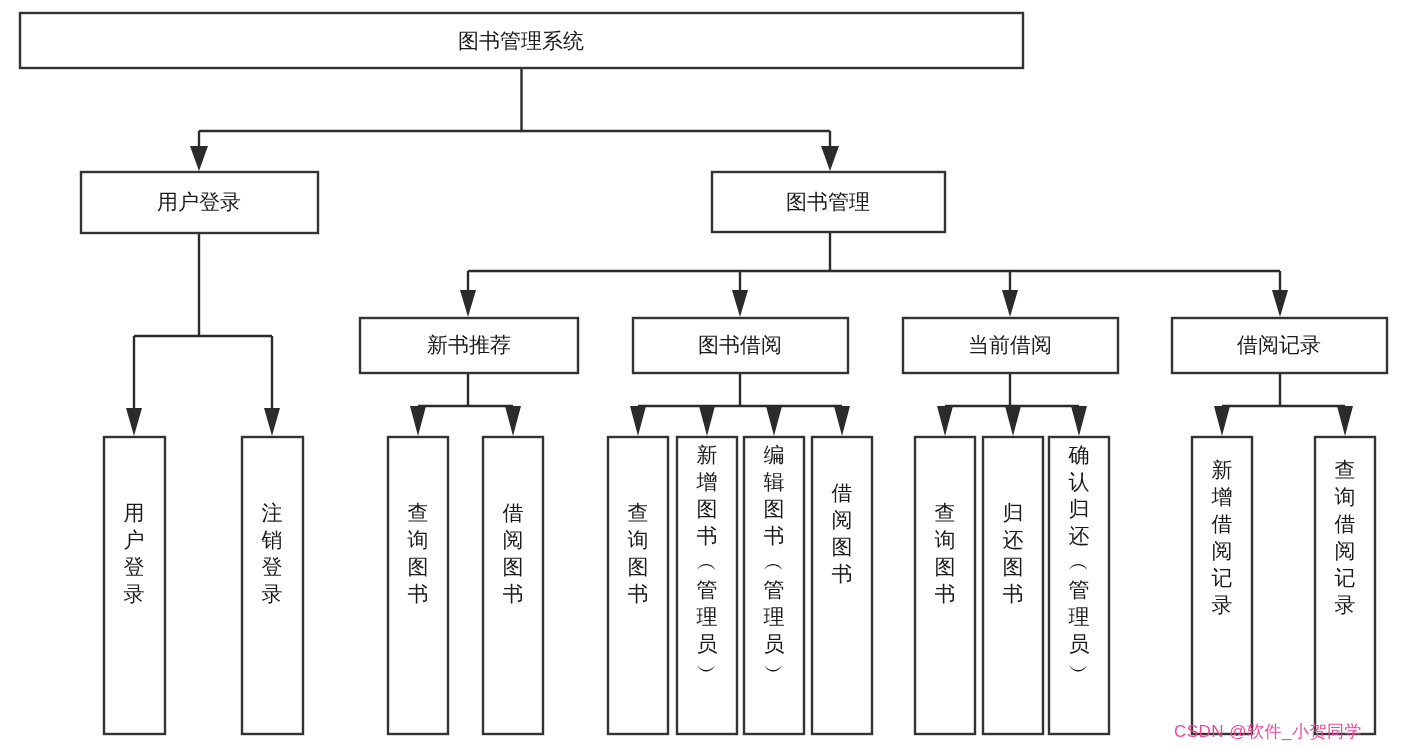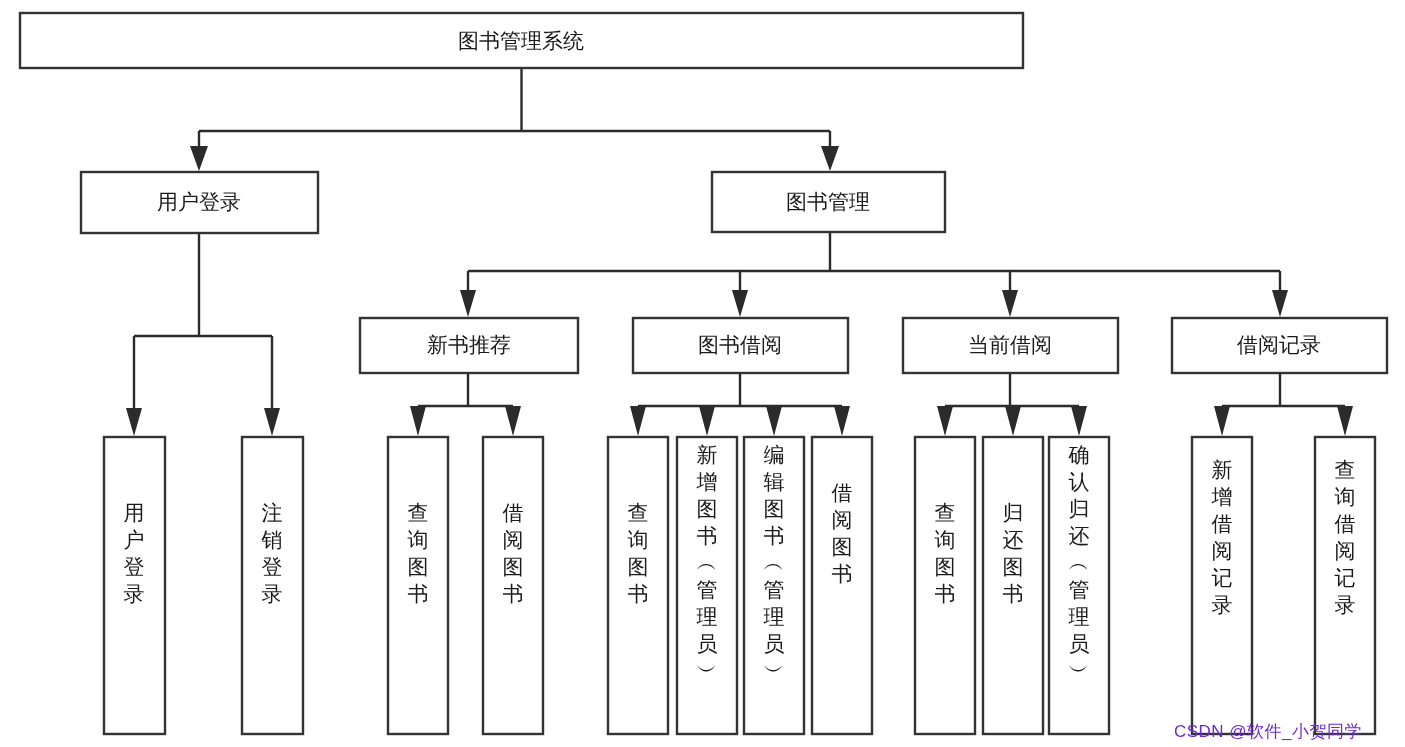--- a/index.html
+++ b/index.html
@@ -54,21 +54,21 @@
     font-size: 21px;
     fill: #1a1a1a;
     text-anchor: middle;
   }
   .watermark-text {
     position: absolute;
     right: 8px;
     bottom: 4px;
     font-family: "Liberation Sans", "DejaVu Sans", sans-serif;
     font-size: 17px;
-    color: #6d28d9;
+    color: #ec4899;
     white-space: nowrap;
     letter-spacing: 0.5px;
     user-select: none;
   }
 </style>
 </head>
 <body>
 
 <div id="diagram-root">
 

